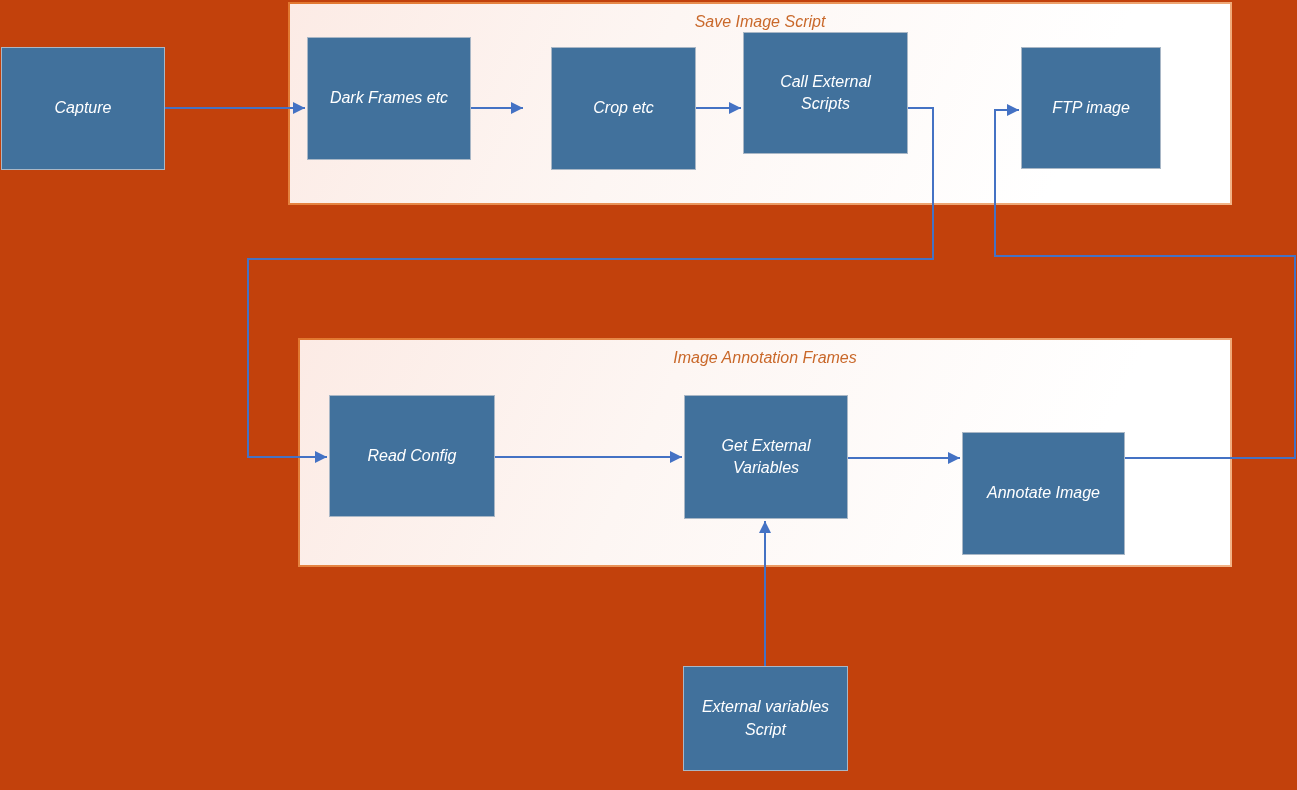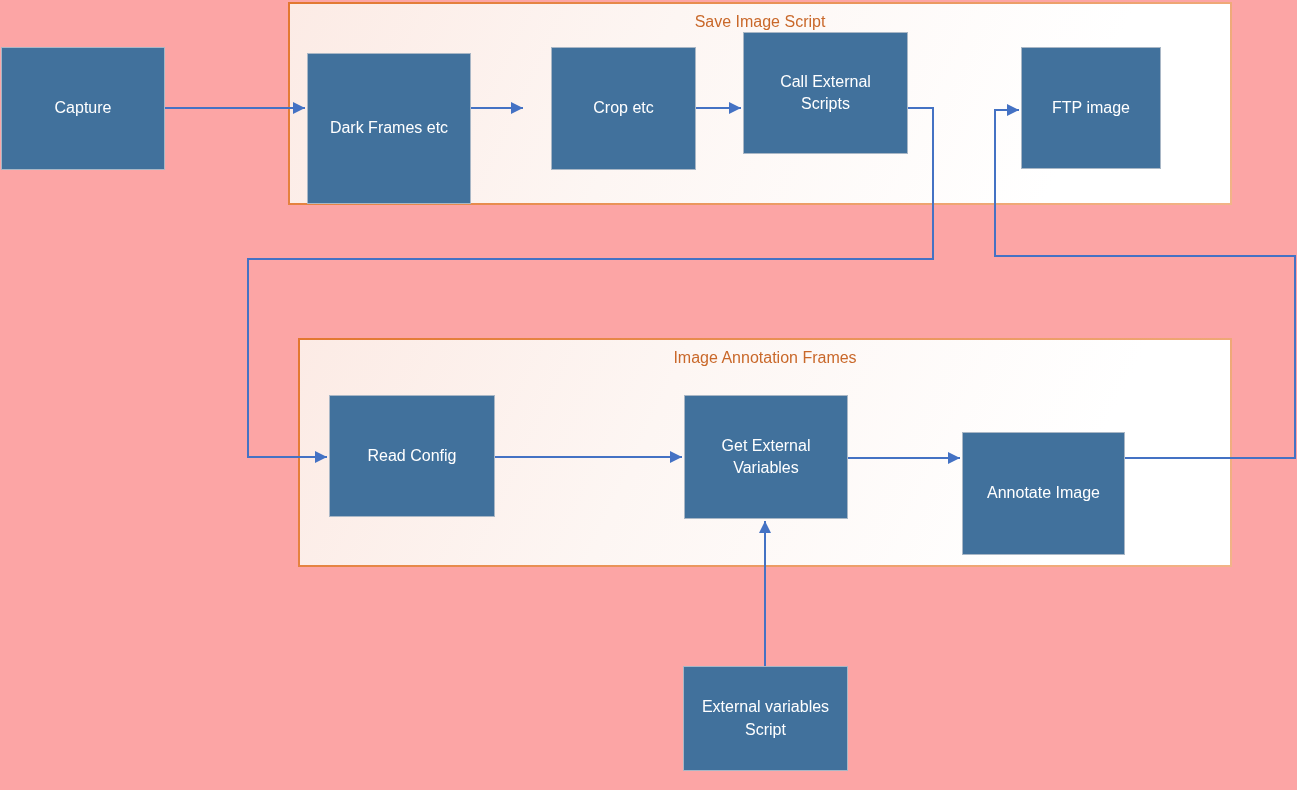--- a/index.html
+++ b/index.html
@@ -5,22 +5,23 @@
   html, body {
     margin: 0;
     padding: 0;
     background: #ffffff;
     font-family: "Liberation Sans", sans-serif;
   }
   .canvas {
     position: relative;
     width: 1297px;
     height: 790px;
-    background: #fca5a5;
+    background: #c2410c;
     overflow: hidden;
+    font-style: italic;
   }
   .container {
     position: absolute;
     box-sizing: border-box;
     border: 2px solid;
     border-image: linear-gradient(135deg, var(--container-border-strong, #e2772f), var(--container-border-soft, #f2b488)) 1;
     background: linear-gradient(115deg, var(--container-fill-start, #fcebe5) 0%, #fdf6f3 38%, #ffffff 82%);
   }
   .container-title {
     position: absolute;
@@ -85,21 +86,21 @@
     <path class="edge" d="M1125,458 H1295 V256 H995 V110 H1019" marker-end="url(#arrowhead)"></path>
     <path class="edge" d="M495,457 H682" marker-end="url(#arrowhead)"></path>
     <path class="edge" d="M848,458 H960" marker-end="url(#arrowhead)"></path>
     <path class="edge" d="M765,666 V521" marker-end="url(#arrowhead)"></path>
   </svg>
 
   <div class="node" style="left:1px; top:47px; width:164px; height:123px;">
     <span class="node-label">Capture</span>
   </div>
 
-  <div class="node" style="left:307px; top:53px; width:164px; height:151px;">
+  <div class="node" style="left:307px; top:37px; width:164px; height:123px;">
     <span class="node-label">Dark Frames etc</span>
   </div>
 
   <div class="node" style="left:551px; top:47px; width:145px; height:123px;">
     <span class="node-label">Crop etc</span>
   </div>
 
   <div class="node" style="left:743px; top:32px; width:165px; height:122px;">
     <span class="node-label">Call External
 Scripts</span>

